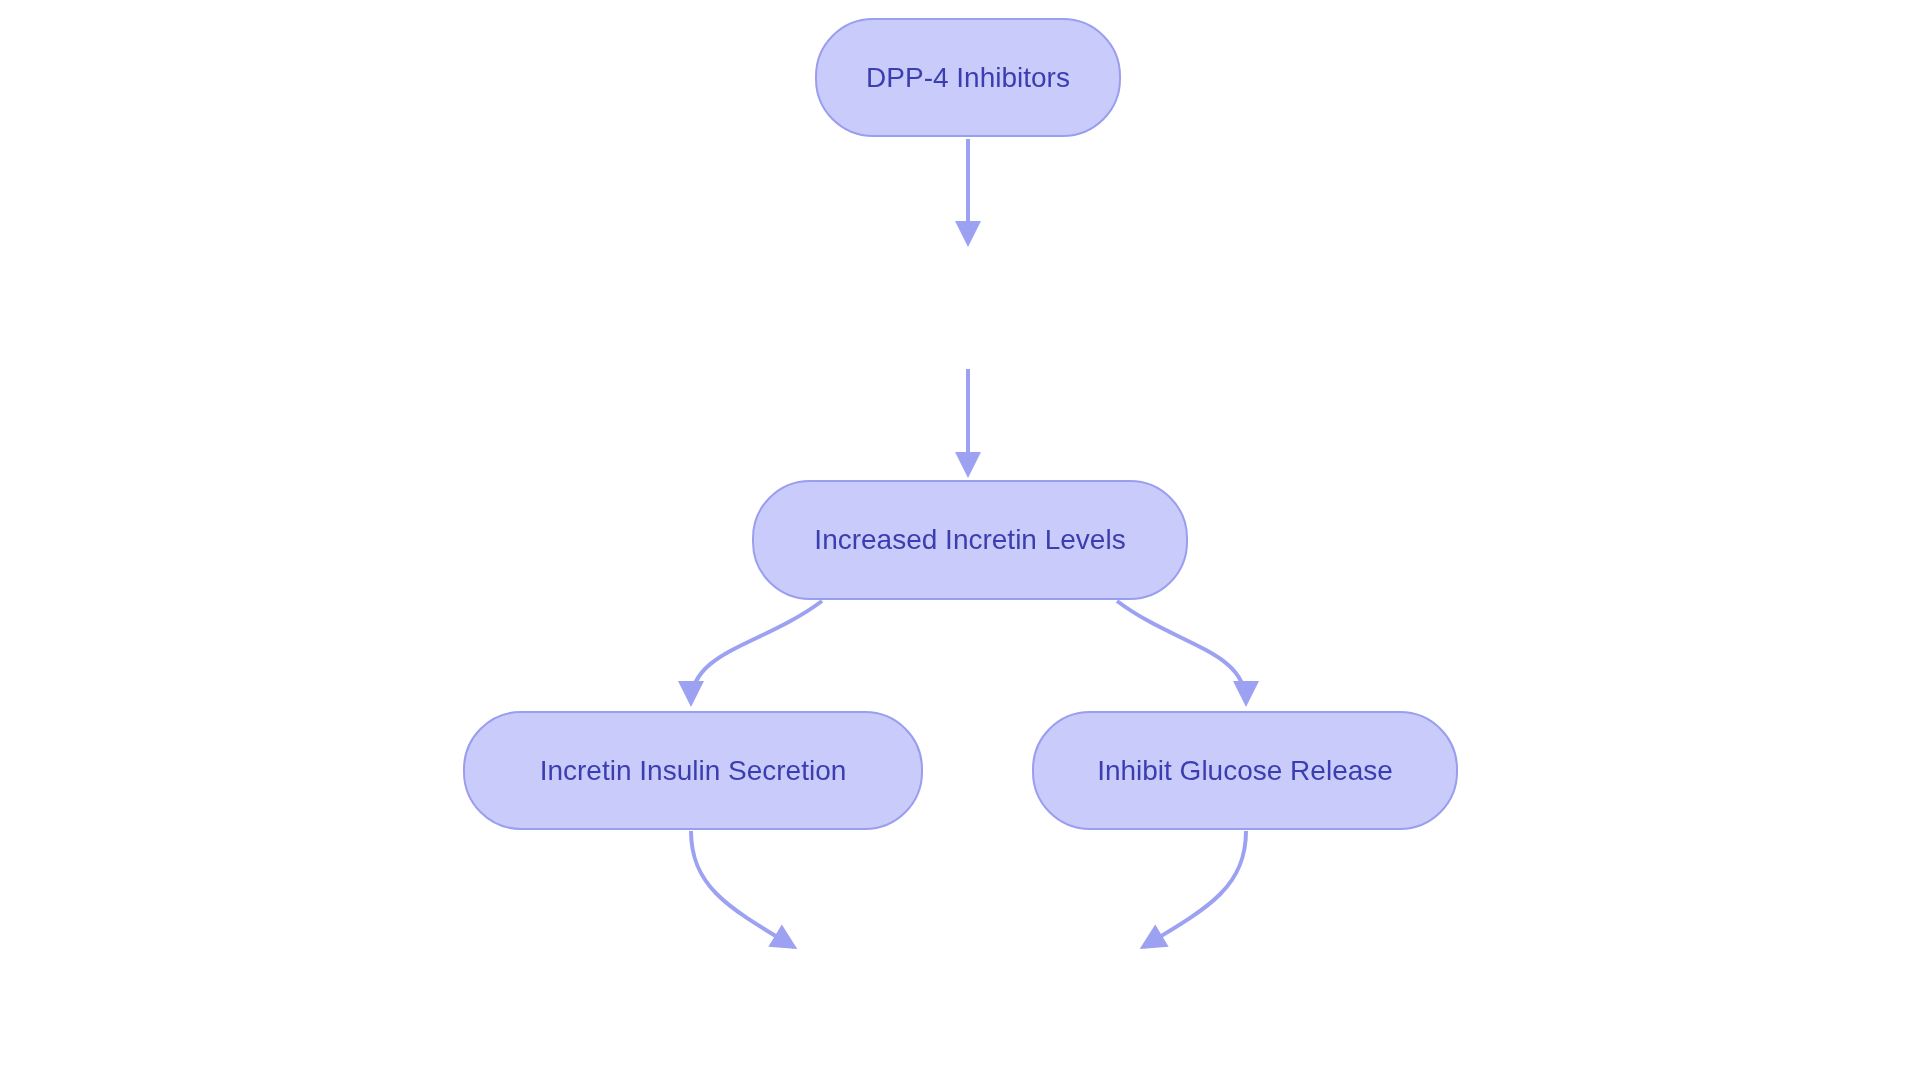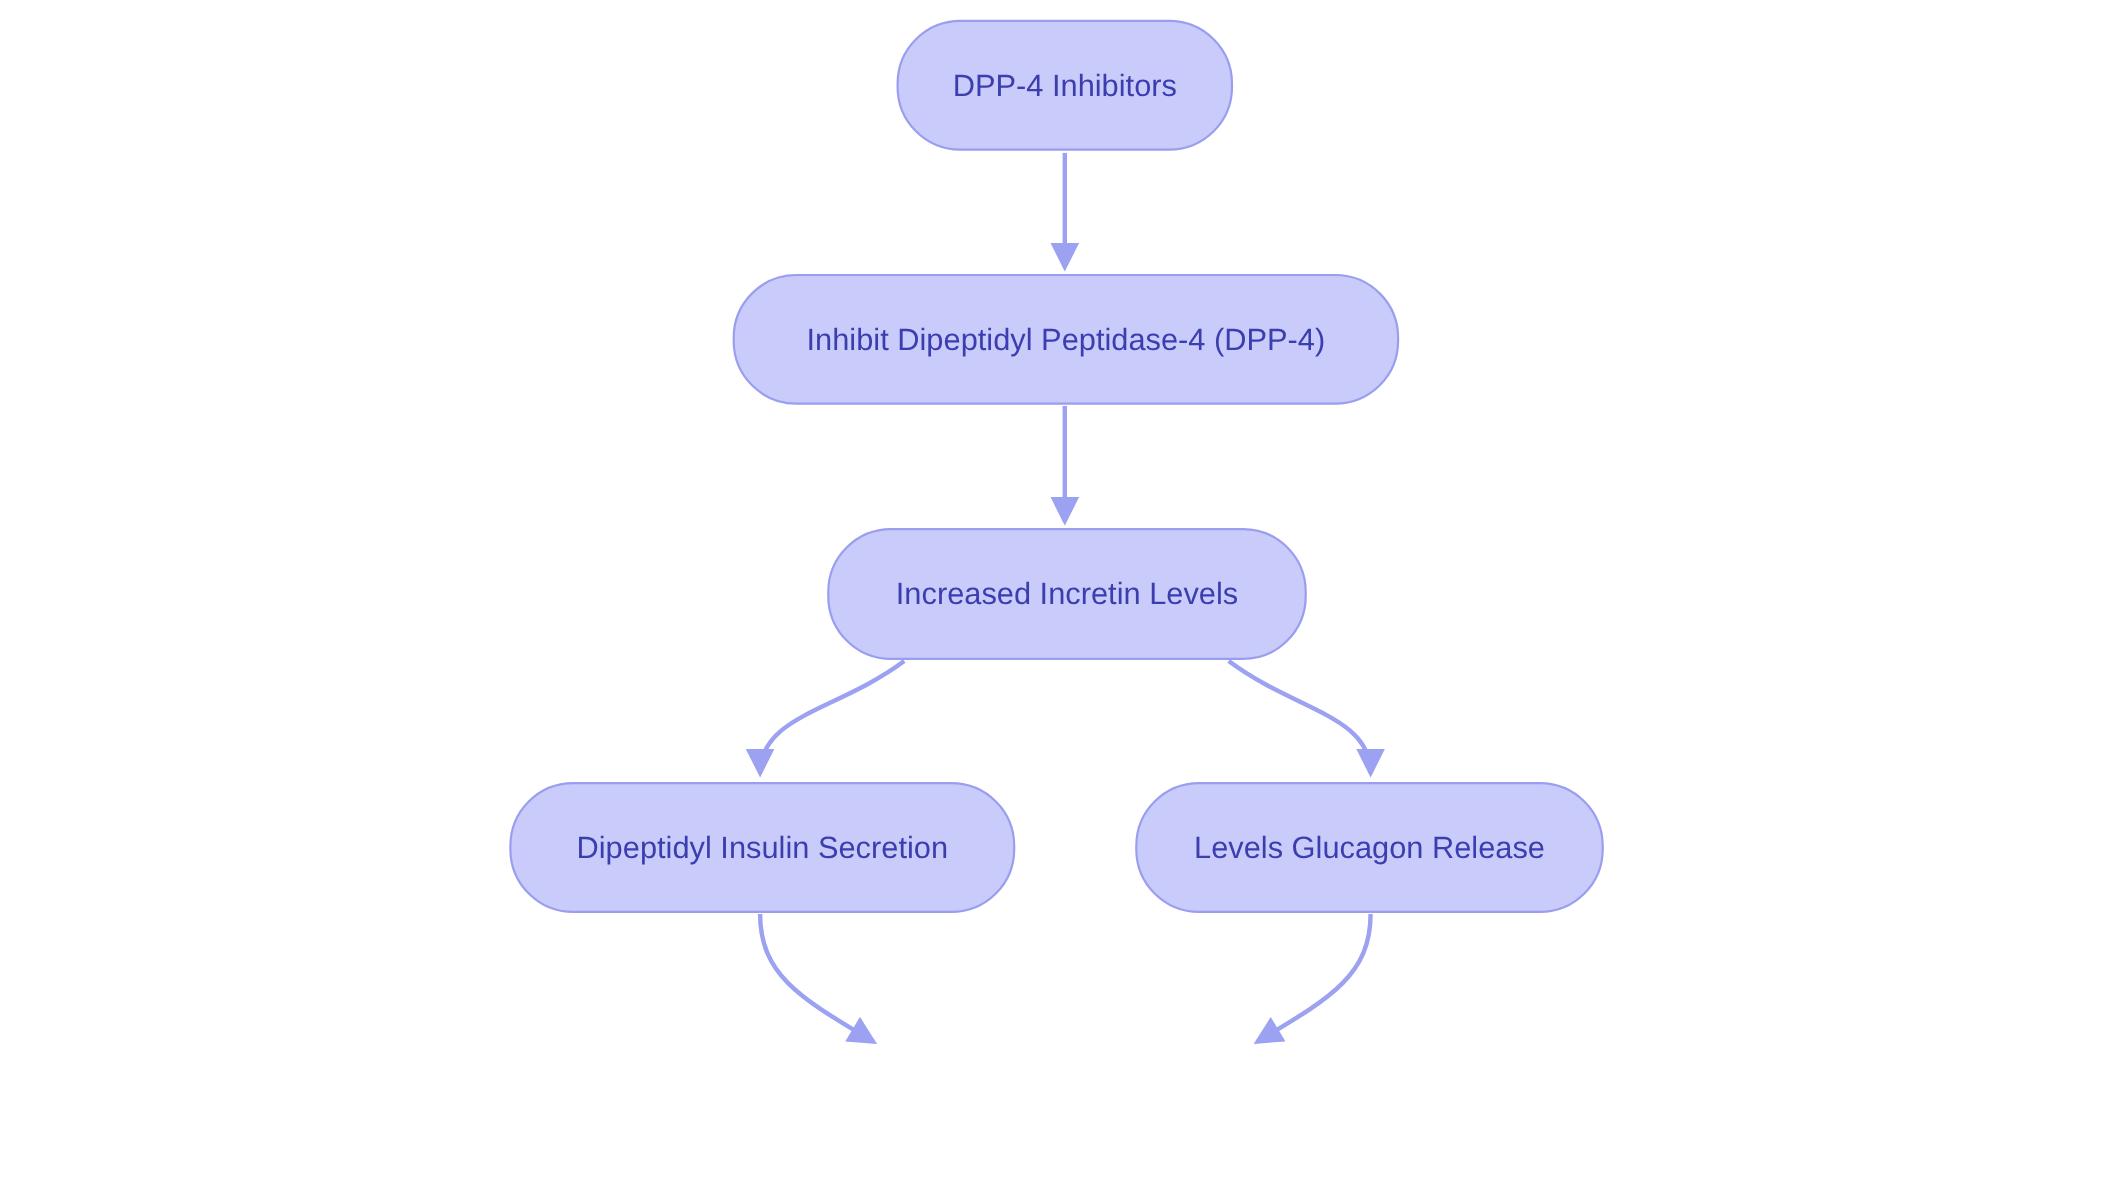--- a/index.html
+++ b/index.html
@@ -81,30 +81,27 @@
     <path class="edge" d="M 822 601 C 762 646 691 650 691 703" marker-end="url(#ah)"></path>
     <path class="edge" d="M 1117 601 C 1177 646 1246 650 1246 703" marker-end="url(#ah)"></path>
     <path class="edge" d="M 691 831 C 691 888 731 909 794 947" marker-end="url(#ah)"></path>
     <path class="edge" d="M 1246 831 C 1246 888 1206 909 1143 947" marker-end="url(#ah)"></path>
   </svg>
 
   <div class="node" id="n0">
     <span class="node-label">DPP-4 Inhibitors</span>
   </div>
 
-  <div class="node" id="n1">
-    <span class="node-label">Inhibit Dipeptidyl Peptidase-4 (DPP-4)</span>
-  </div>
 
   <div class="node" id="n2">
     <span class="node-label">Increased Incretin Levels</span>
   </div>
 
   <div class="node" id="n3">
-    <span class="node-label">Dipeptidyl Insulin Secretion</span>
+    <span class="node-label">Incretin Insulin Secretion</span>
   </div>
 
   <div class="node" id="n4">
-    <span class="node-label">Levels Glucagon Release</span>
+    <span class="node-label">Inhibit Glucose Release</span>
   </div>
 
 
 </div>
 
 </body></html>

